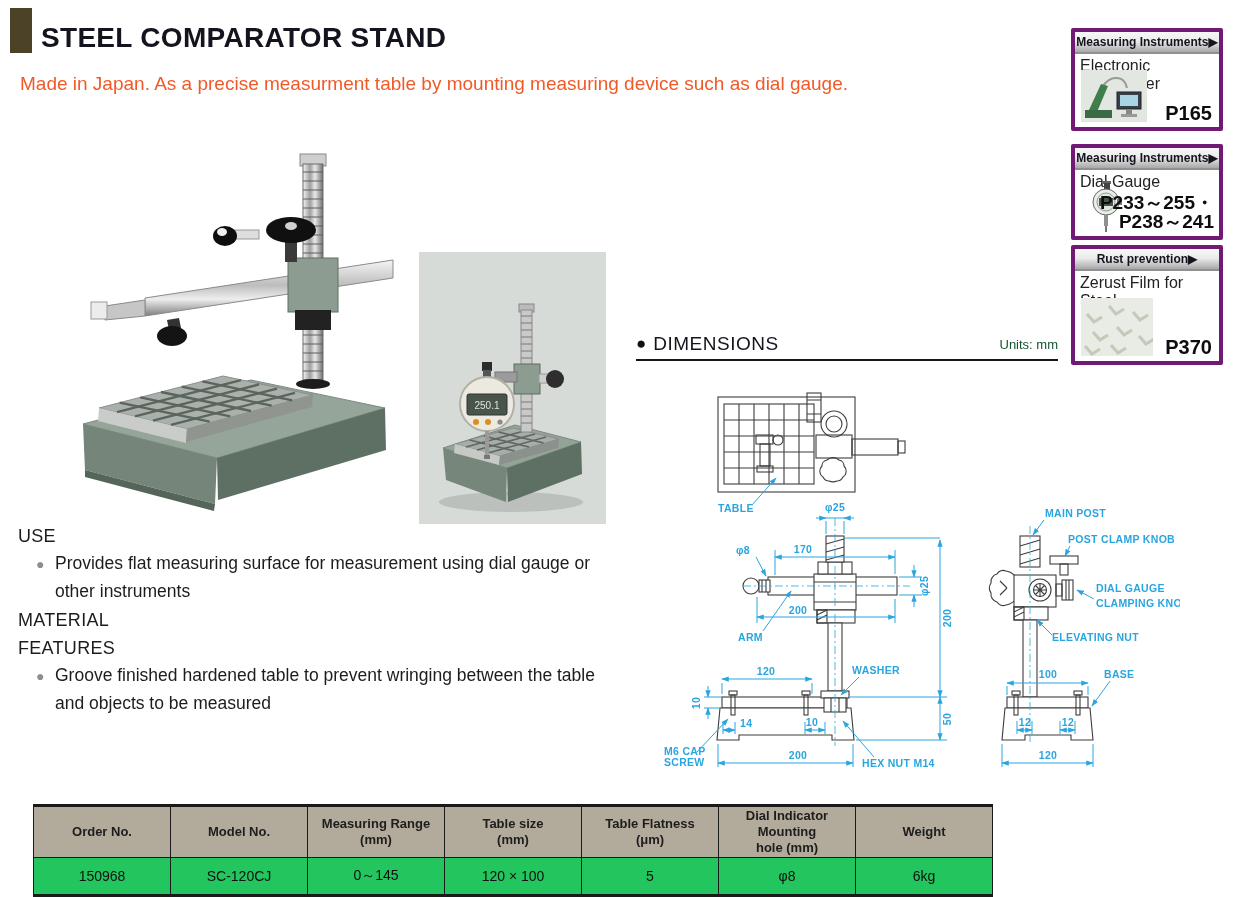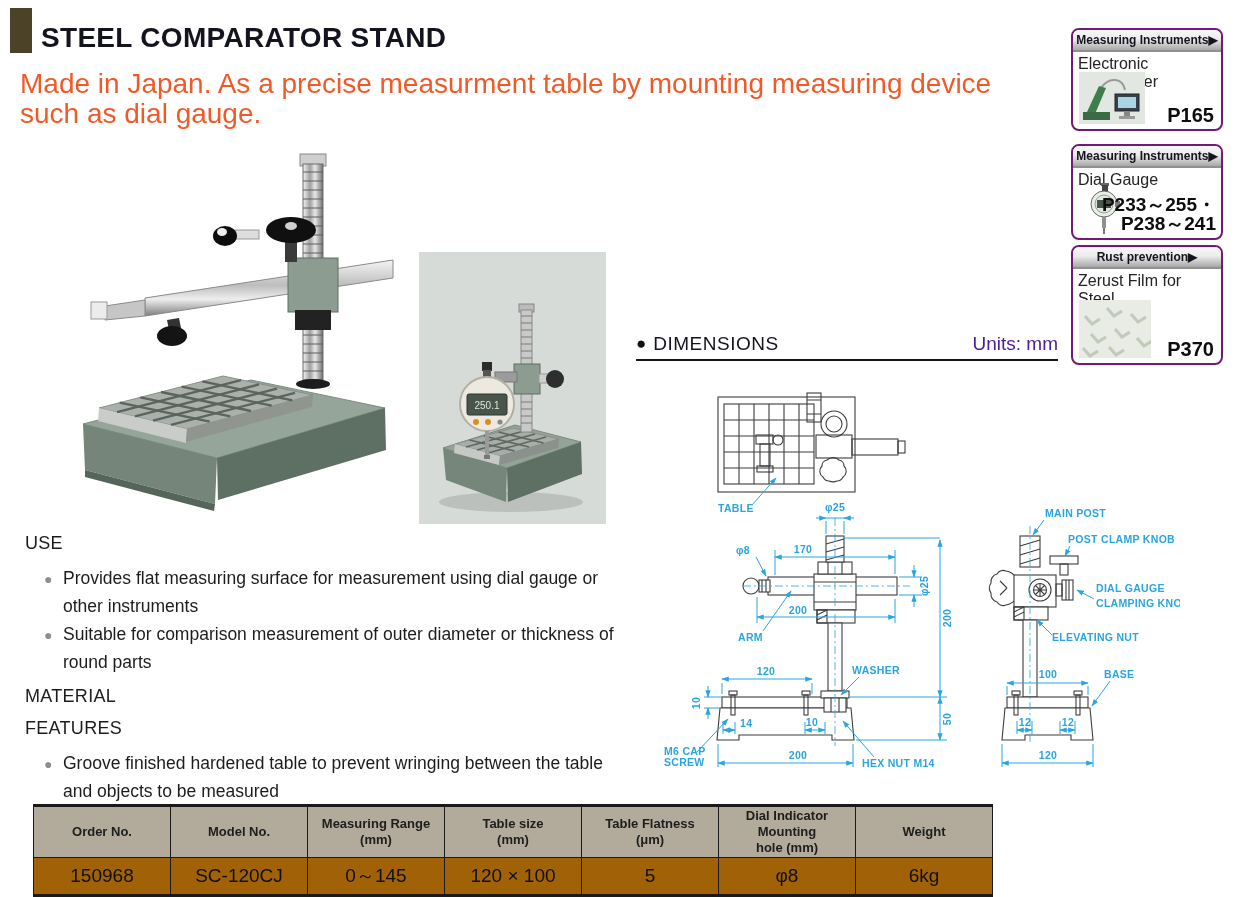--- a/index.html
+++ b/index.html
@@ -2,50 +2,50 @@
 <html><head>
 <meta charset="utf-8">
 <style>
   html,body{margin:0;padding:0}
   body{width:1243px;height:897px;position:relative;background:#fff;
        font-family:"Liberation Sans",sans-serif;overflow:hidden;color:#1c1c1c}
   .abs{position:absolute}
   
   .title-square{left:10px;top:8px;width:22px;height:45px;background:#4b4227}
   .page-title{left:41px;top:22px;font-size:28px;font-weight:700;color:#14141f;letter-spacing:.3px}
-  .desc{left:20px;top:69px;width:985px;font-size:28px;line-height:30px;color:#f05a28}
+  .desc{left:20px;top:69px;width:985px;font-size:19px;line-height:30px;color:#f05a28}
   
-  .rel-box{left:1071px;width:152px;border:2px solid #701a75;border-radius:8px;background:#fff;overflow:hidden;box-sizing:border-box}
+  .rel-box{left:1071px;width:152px;border:4px solid #701a75;border-radius:2px;background:#fff;overflow:hidden;box-sizing:border-box}
   .rel-head{height:20px;background:linear-gradient(#f7f7f7,#ececec 45%,#a8a8a8);border-bottom:2px solid #909090;
             font-size:12px;font-weight:700;color:#14141f;text-align:center;line-height:20px;white-space:nowrap;overflow:hidden}
   .rel-label{margin:3px 5px 0 5px;font-size:16px;color:#222}
   .rel-page{position:absolute;right:7px;bottom:2px;font-size:20px;font-weight:700;color:#0d0d0d}
   .rel-pages2{position:absolute;right:5px;bottom:5px;font-size:19px;font-weight:700;color:#0d0d0d;text-align:right;line-height:19px}
   .rel-thumb{position:absolute;left:6px;bottom:5px}
   
   .dim-head{left:636px;top:330px;width:422px;height:28px;display:flex;align-items:center}
   .dim-bullet{font-size:17px;color:#111;margin-right:7px}
   .dim-title{font-size:19px;font-weight:500;color:#14141f;letter-spacing:.5px}
-  .dim-units{margin-left:auto;font-size:19px;color:#4c1d95}
+  .dim-units{margin-left:auto;font-size:13px;color:#14532d}
   .dim-rule{left:636px;top:359px;width:422px;height:2px;background:#161616}
   
   .info{left:18px;top:524px;width:607px}
-  .info h3{margin:7px;font-size:18px;font-weight:400;color:#1c1c1c;line-height:25px;letter-spacing:.3px}
-  .info ul{margin:8px;padding:0}
+  .info h3{margin:0;font-size:18px;font-weight:400;color:#1c1c1c;line-height:25px;letter-spacing:.3px}
+  .info ul{margin:0;padding:0}
   .info li{list-style:none;position:relative;padding-left:37px;font-size:17.5px;line-height:28px;color:#1c1c1c}
   .info li::before{content:"●";position:absolute;left:18px;top:1px;color:#8d8d8d;font-size:14px}
   .mat-row{font-size:17.5px;line-height:28px}
   .mat-item{position:relative;padding-left:19px;display:inline-block}
   .mat-item::before{content:"●";position:absolute;left:0;top:1px;color:#8d8d8d;font-size:14px}
   .mat-item.first{margin-left:18px}.mat-item.second{margin-left:26px}
   
   .spec{left:33px;top:804px;width:960px;border-collapse:collapse;table-layout:fixed}
   .spec td,.spec th{border:1px solid #1a1a1a;text-align:center;vertical-align:middle;padding:0}
   .spec thead th{background:#b2aa9a;height:50px;font-size:13px;font-weight:700;color:#1d1d1d;line-height:16px}
-  .spec tbody td{height:36px;font-size:19px;color:#101010;background:#a16207}
+  .spec tbody td{height:36px;font-size:14px;color:#101010;background:#22c55e}
   .spec{border-top:3px solid #1a1a1a;border-bottom:3px solid #1a1a1a}
   svg text{font-family:"Liberation Sans",sans-serif}
   .dwg-t{font-size:10.5px;font-weight:600;fill:#2aa5df;letter-spacing:.3px}
 </style>
 </head>
 <body>
 
 <div class="abs title-square"></div>
 <div class="abs page-title">STEEL COMPARATOR STAND</div>
 <div class="abs desc">Made in Japan. As a precise measurment table by mounting measuring device such as dial gauge.</div>
@@ -365,21 +365,20 @@
   <text class="dwg-t" x="464" y="300">BASE</text>
   <text class="dwg-t" x="385" y="348" text-anchor="middle">12</text>
   <text class="dwg-t" x="428" y="348" text-anchor="middle">12</text>
   <text class="dwg-t" x="408" y="381" text-anchor="middle">120</text>
 </svg>
 
 <div class="abs info">
   <h3>USE</h3>
   <ul>
     <li>Provides flat measuring surface for measurement using dial gauge or other instruments</li>
-    <li>Suitable for comparison measurement of outer diameter or thickness of round parts</li>
   </ul>
   <h3 style="margin-top:3px">MATERIAL</h3>
   <h3 style="margin-top:3px">FEATURES</h3>
   <ul>
     <li>Groove finished hardened table to prevent wringing between the table and objects to be measured</li>
   </ul>
 </div>
 
 <table class="abs spec">
   <colgroup>

